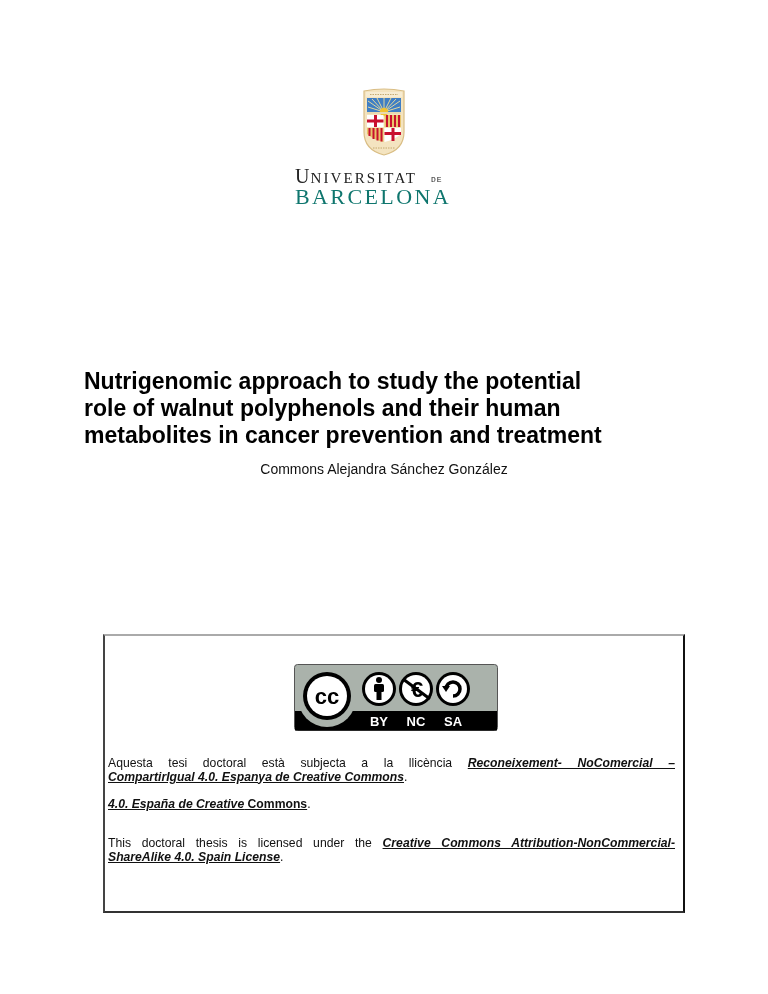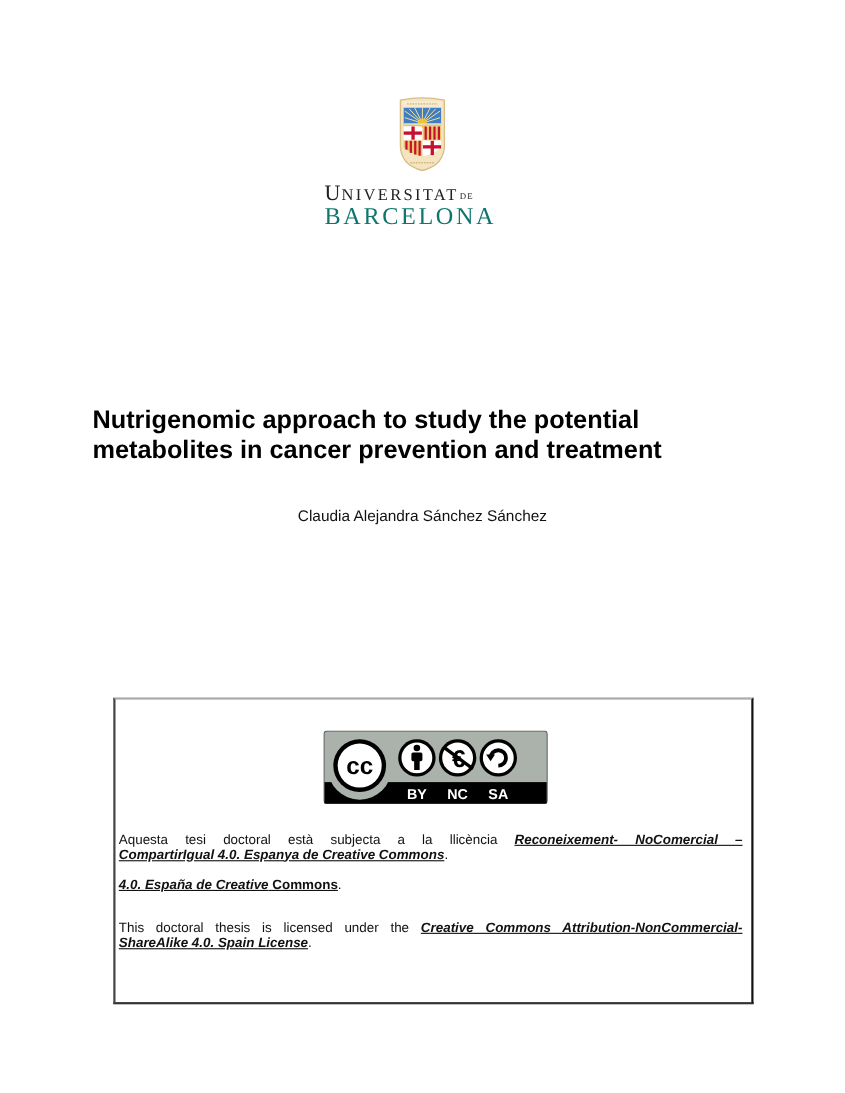--- a/index.html
+++ b/index.html
@@ -6,21 +6,21 @@
   body { width: 768px; height: 994px; position: relative; overflow: hidden;
          font-family: "Liberation Sans", sans-serif; color: #000; }
 
   
   .logo { position: absolute; left: 288px; top: 82px; width: 192px; height: 130px; }
   .shield { position: absolute; left: 74px; top: 6px; width: 44px; height: 68px; }
   .uni-line1 { position: absolute; left: 7px; top: 84px; white-space: nowrap;
                font-family: "Liberation Serif", serif; color: #222; line-height: 1; }
   .uni-line1 .cap { font-size: 20px; letter-spacing: 1px; }
   .uni-line1 .small { font-size: 15px; letter-spacing: 2.1px; }
-  .uni-line1 .de { font-size: 8px; letter-spacing: 1px; vertical-align: 1px; margin-left: 1px; }
+  .uni-line1 .de { font-size: 8px; letter-spacing: 1px; vertical-align: 1px; margin-left: 14px; font-family: Liberation Mono, monospace; }
   .uni-line2 { position: absolute; left: 7px; top: 104px; white-space: nowrap;
                font-family: "Liberation Serif", serif; font-size: 22px; letter-spacing: 2.4px;
                color: #0f766e; line-height: 1; }
 
   
   .title { position: absolute; left: 84px; width: 600px; top: 368px; text-align: left;
            font-weight: bold; font-size: 23px; line-height: 27px; }
   .author { position: absolute; left: 84px; width: 600px; top: 460px; text-align: center;
             font-size: 14px; line-height: 18px; color: #111; }
 
@@ -94,24 +94,25 @@
     <line x1="11" y1="60" x2="33" y2="60" stroke="#b89a5a" stroke-width="0.8" stroke-dasharray="1.5 1"></line>
   </svg>
   <div class="uni-line1">
     <span class="cap">U</span><span class="small">NIVERSITAT</span><span class="de">DE</span>
   </div>
   <div class="uni-line2">BARCELONA</div>
 </div>
 
 <div class="title">
   <div>Nutrigenomic approach to study the potential</div>
+  <div>role of walnut polyphenols and their human</div>
   <div>metabolites in cancer prevention and treatment</div>
 </div>
 
-<div class="author">Claudia Alejandra Sánchez Sánchez</div>
+<div class="author">Commons Alejandra Sánchez González</div>
 
 <div class="license-box">
   <svg class="cc-badge" viewBox="0 0 204 67">
     <rect x="0.5" y="0.5" width="203" height="66" rx="3" fill="#aab2ab" stroke="#555" stroke-width="1"></rect>
     <rect x="1" y="47" width="202" height="19.5" fill="#000"></rect>
 
     <circle cx="33" cy="34" r="29" fill="#aab2ab"></circle>
     <circle cx="33" cy="32" r="24" fill="#000"></circle>
     <circle cx="33" cy="32" r="20" fill="#fff"></circle>
     <text x="33" y="40" text-anchor="middle" font-family="Liberation Sans, sans-serif" font-weight="bold" font-size="22" fill="#000">cc</text>

